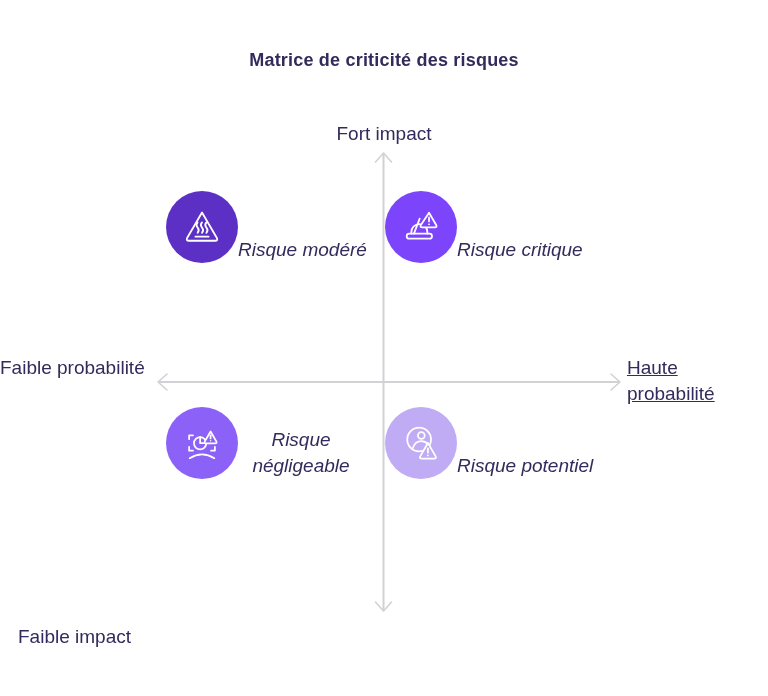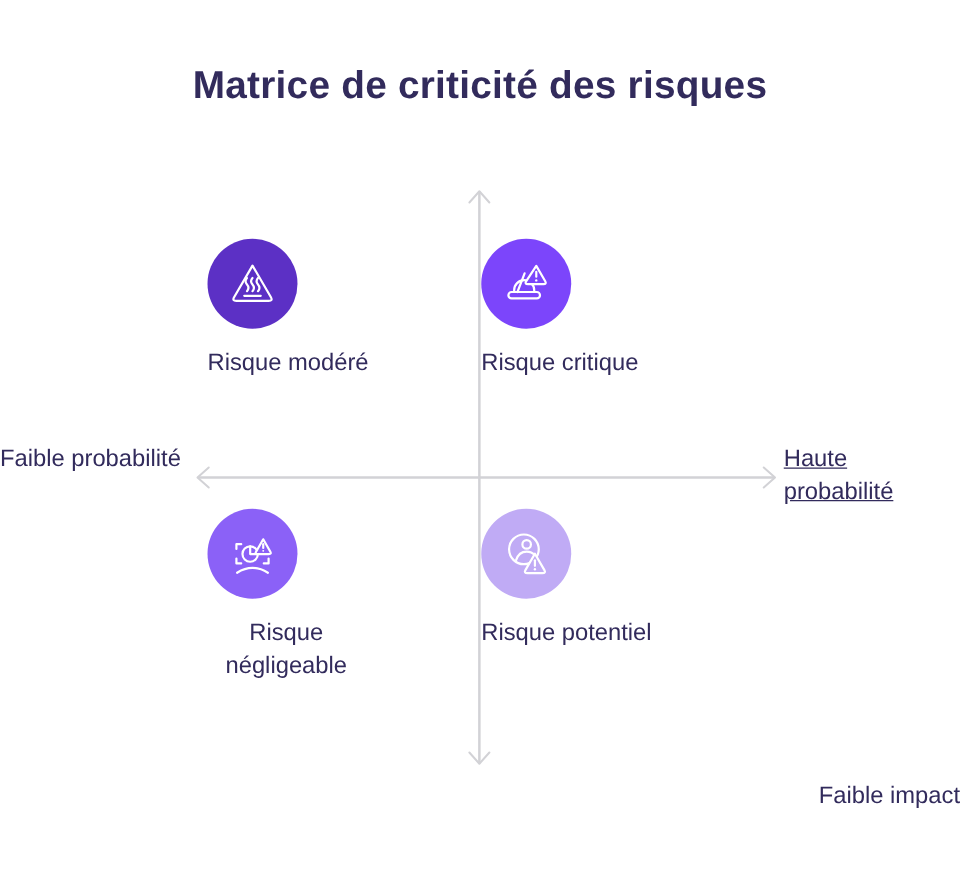--- a/index.html
+++ b/index.html
@@ -2,30 +2,30 @@
 <html lang="fr"><head>
 <meta charset="utf-8">
 <style>
   html,body{margin:0;padding:0;background:#fff;}
   .canvas{
     position:relative;width:768px;height:696px;background:#ffffff;overflow:hidden;
     font-family:"Liberation Sans",sans-serif;color:#322B5C;
   }
   .page-title{
     position:absolute;top:50px;left:0;right:0;text-align:center;
-    font-size:31px;font-weight:600;letter-spacing:.2px;
+    font-size:18px;font-weight:600;letter-spacing:.2px;
   }
   .axis-label{position:absolute;font-size:19px;font-weight:500;line-height:26px;}
   .axis-top{top:121px;left:0;right:0;text-align:center;}
-  .axis-bottom{top:624px;left:0;right:0;text-align:right;}
+  .axis-bottom{top:624px;left:0;right:0;text-align:left;padding-left:18px;}
   .axis-left{top:355px;left:0;width:148px;}
   .axis-right{top:355px;left:627px;width:141px;text-align:left;text-decoration:underline;}
   .axes-svg{position:absolute;top:0;left:0;pointer-events:none;}
   .quadrant{
-    position:absolute;width:220px;display:flex;flex-direction:column;align-items:flex-start;
+    position:absolute;width:220px;display:flex;flex-direction:row;align-items:flex-end;font-style:italic;
   }
   .q-tl{left:166px;top:191px;}
   .q-tr{left:385px;top:191px;}
   .q-bl{left:166px;top:407px;}
   .q-br{left:385px;top:407px;}
   .bubble{
     width:72px;height:72px;border-radius:50%;
     display:flex;align-items:center;justify-content:center;flex:0 0 auto;
   }
   .bubble svg{display:block;}
@@ -48,20 +48,21 @@
     <g fill="none" stroke-linecap="round" stroke-linejoin="round" style="stroke: rgb(210, 210, 214);">
       <line x1="383.5" y1="154" x2="383.5" y2="610" stroke-width="2"></line>
       <line x1="159" y1="382" x2="619" y2="382" stroke-width="2"></line>
       <polyline points="375.5,162 383.5,153 391.5,162" stroke-width="1.6"></polyline>
       <polyline points="375.5,602 383.5,611 391.5,602" stroke-width="1.6"></polyline>
       <polyline points="167,374 158,382 167,390" stroke-width="1.6"></polyline>
       <polyline points="611,374 620,382 611,390" stroke-width="1.6"></polyline>
     </g>
   </svg>
 
+  <div class="axis-label axis-top">Fort impact</div>
   <div class="axis-label axis-bottom">Faible impact</div>
   <div class="axis-label axis-left">Faible probabilité</div>
   <div class="axis-label axis-right">Haute probabilité</div>
 
   <div class="quadrant q-tl">
     <div class="bubble" style="background: rgb(92, 48, 197); color: rgb(92, 48, 197);">
       <svg width="44" height="44" viewBox="0 0 40 40">
         <path class="icon-stroke" d="M20 6.8 L33.4 29.8 q1.5 2.7 -1.6 2.7 H8.2 q-3.1 0 -1.6 -2.7 Z"></path>
         <path class="icon-stroke" d="M16 15.8 c-1.4 1.6 -1.4 3.2 0 4.8 c1.4 1.6 1.4 3.2 0 4.8"></path>
         <path class="icon-stroke" d="M20 15.8 c-1.4 1.6 -1.4 3.2 0 4.8 c1.4 1.6 1.4 3.2 0 4.8"></path>

